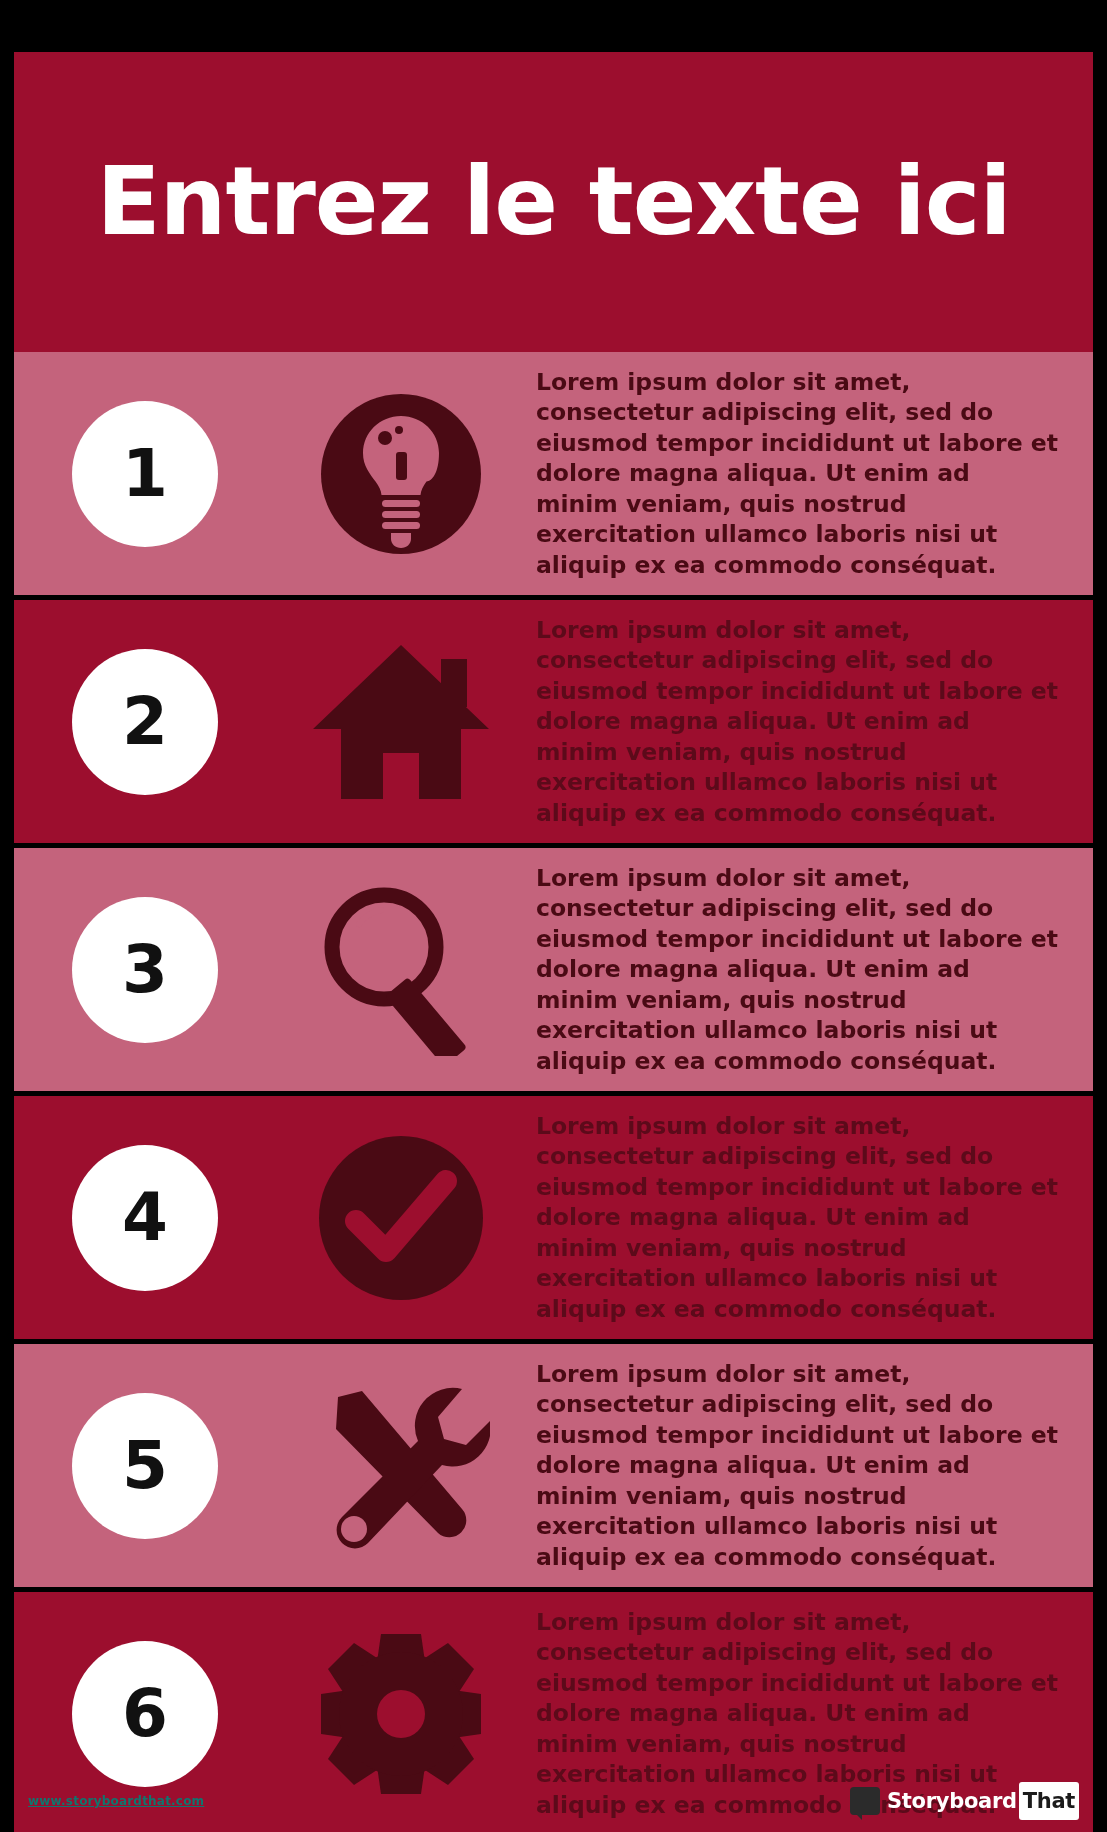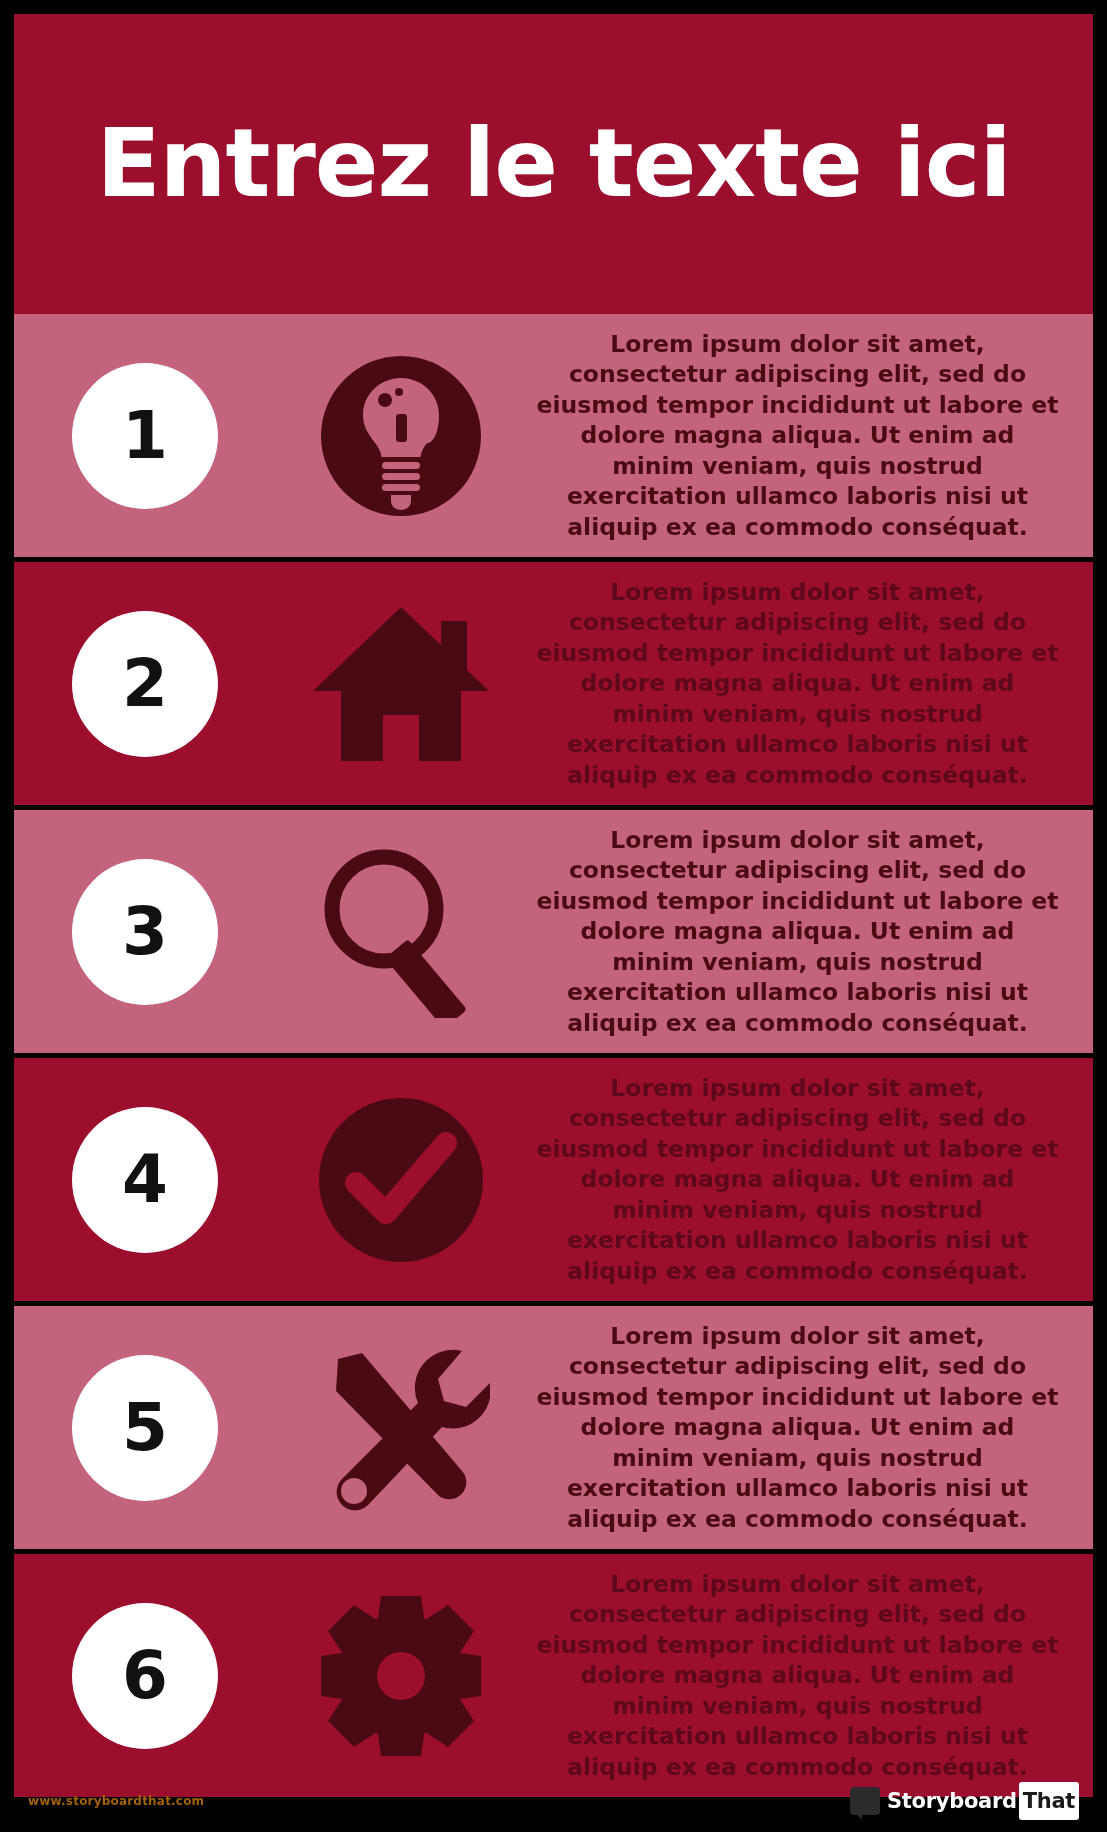--- a/index.html
+++ b/index.html
@@ -23,20 +23,21 @@
   }
   .header {
     background: #9c0e2e;
     width: 100%;
     height: 300px;
     display: flex;
     align-items: center;
     justify-content: center;
     box-sizing: border-box;
     padding: 0 40px;
+    margin-top: 38px;
   }
   .header-title {
     color: #ffffff;
     font-family: "DejaVu Sans", sans-serif;
     font-weight: bold;
     font-size: 94px;
     line-height: 1.02;
     text-align: center;
     letter-spacing: -1px;
     margin: 0;
@@ -91,43 +92,44 @@
     flex: 1 1 auto;
     padding-right: 34px;
     padding-left: 10px;
   }
   .text-cell p {
     margin: 0;
     font-family: "DejaVu Sans", sans-serif;
     font-weight: bold;
     font-size: 23.5px;
     line-height: 1.30;
-    text-align: center;
+    text-align: left;
     color: #4a0a14;
   }
   .row.dark .text-cell p { color: #5c0a1a; }
 
   .footer {
     position: absolute;
     left: 14px;
     right: 14px;
     bottom: 0;
     height: 62px;
     display: flex;
     align-items: center;
     justify-content: space-between;
     padding: 0 14px 0 14px;
     box-sizing: border-box;
   }
   .footer-url {
     font-family: "DejaVu Sans", sans-serif;
     font-weight: bold;
     font-size: 12px;
-    color: #a16207;
+    color: #0f766e;
     letter-spacing: 0.2px;
+    text-decoration: underline;
   }
   .brand {
     display: flex;
     align-items: center;
     gap: 7px;
     background: transparent;
   }
   .brand-mark {
     width: 30px;
     height: 28px;

